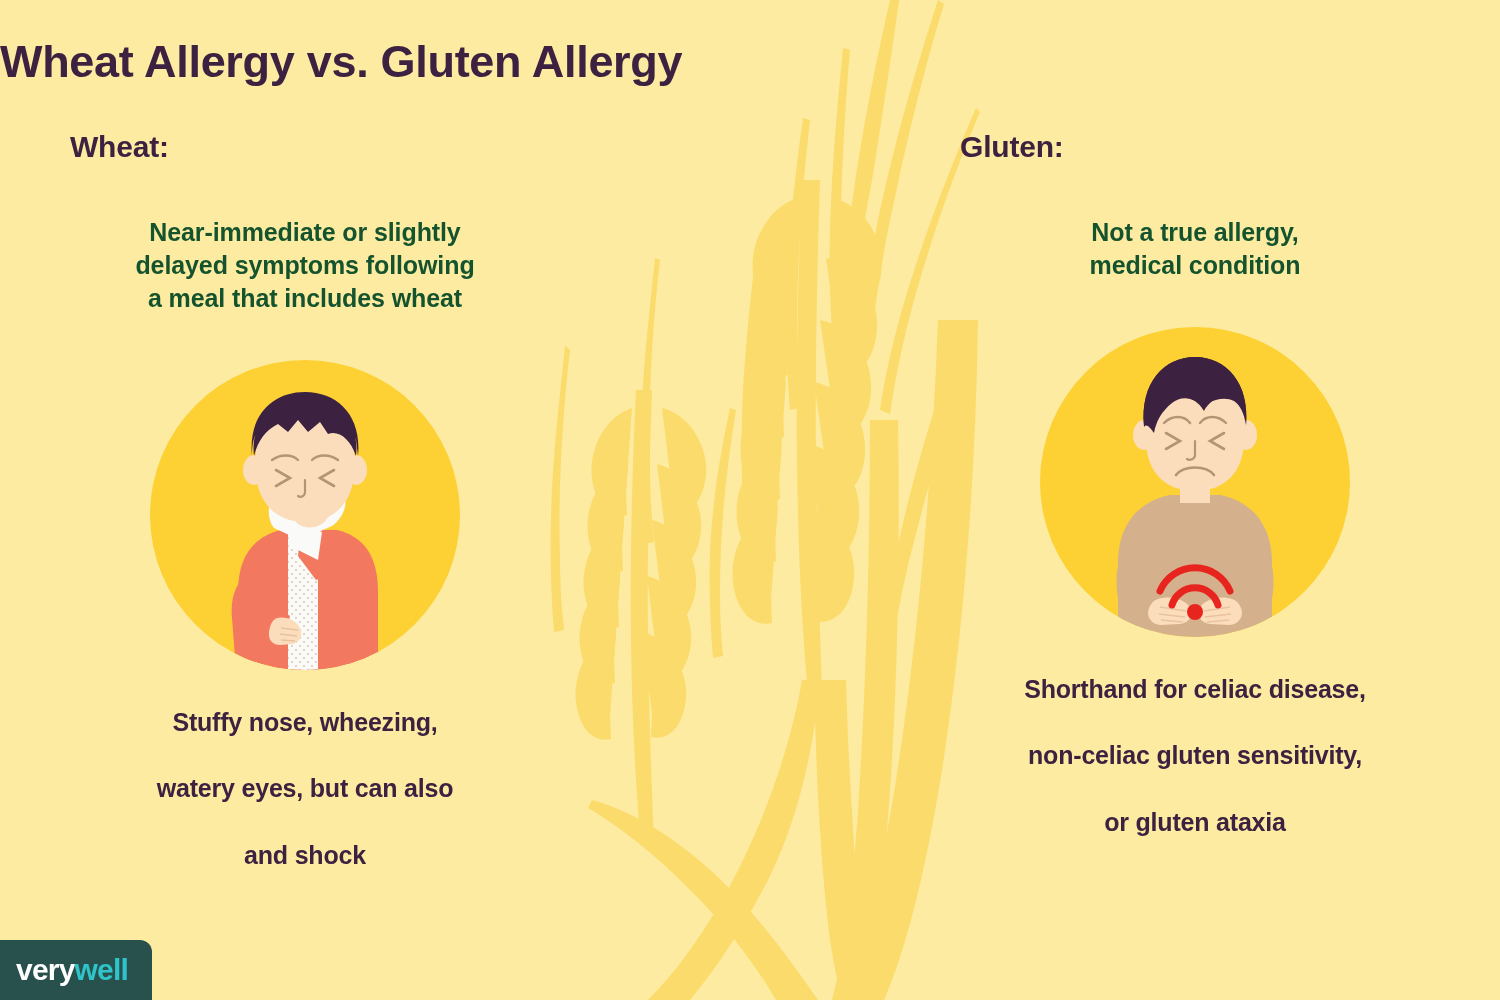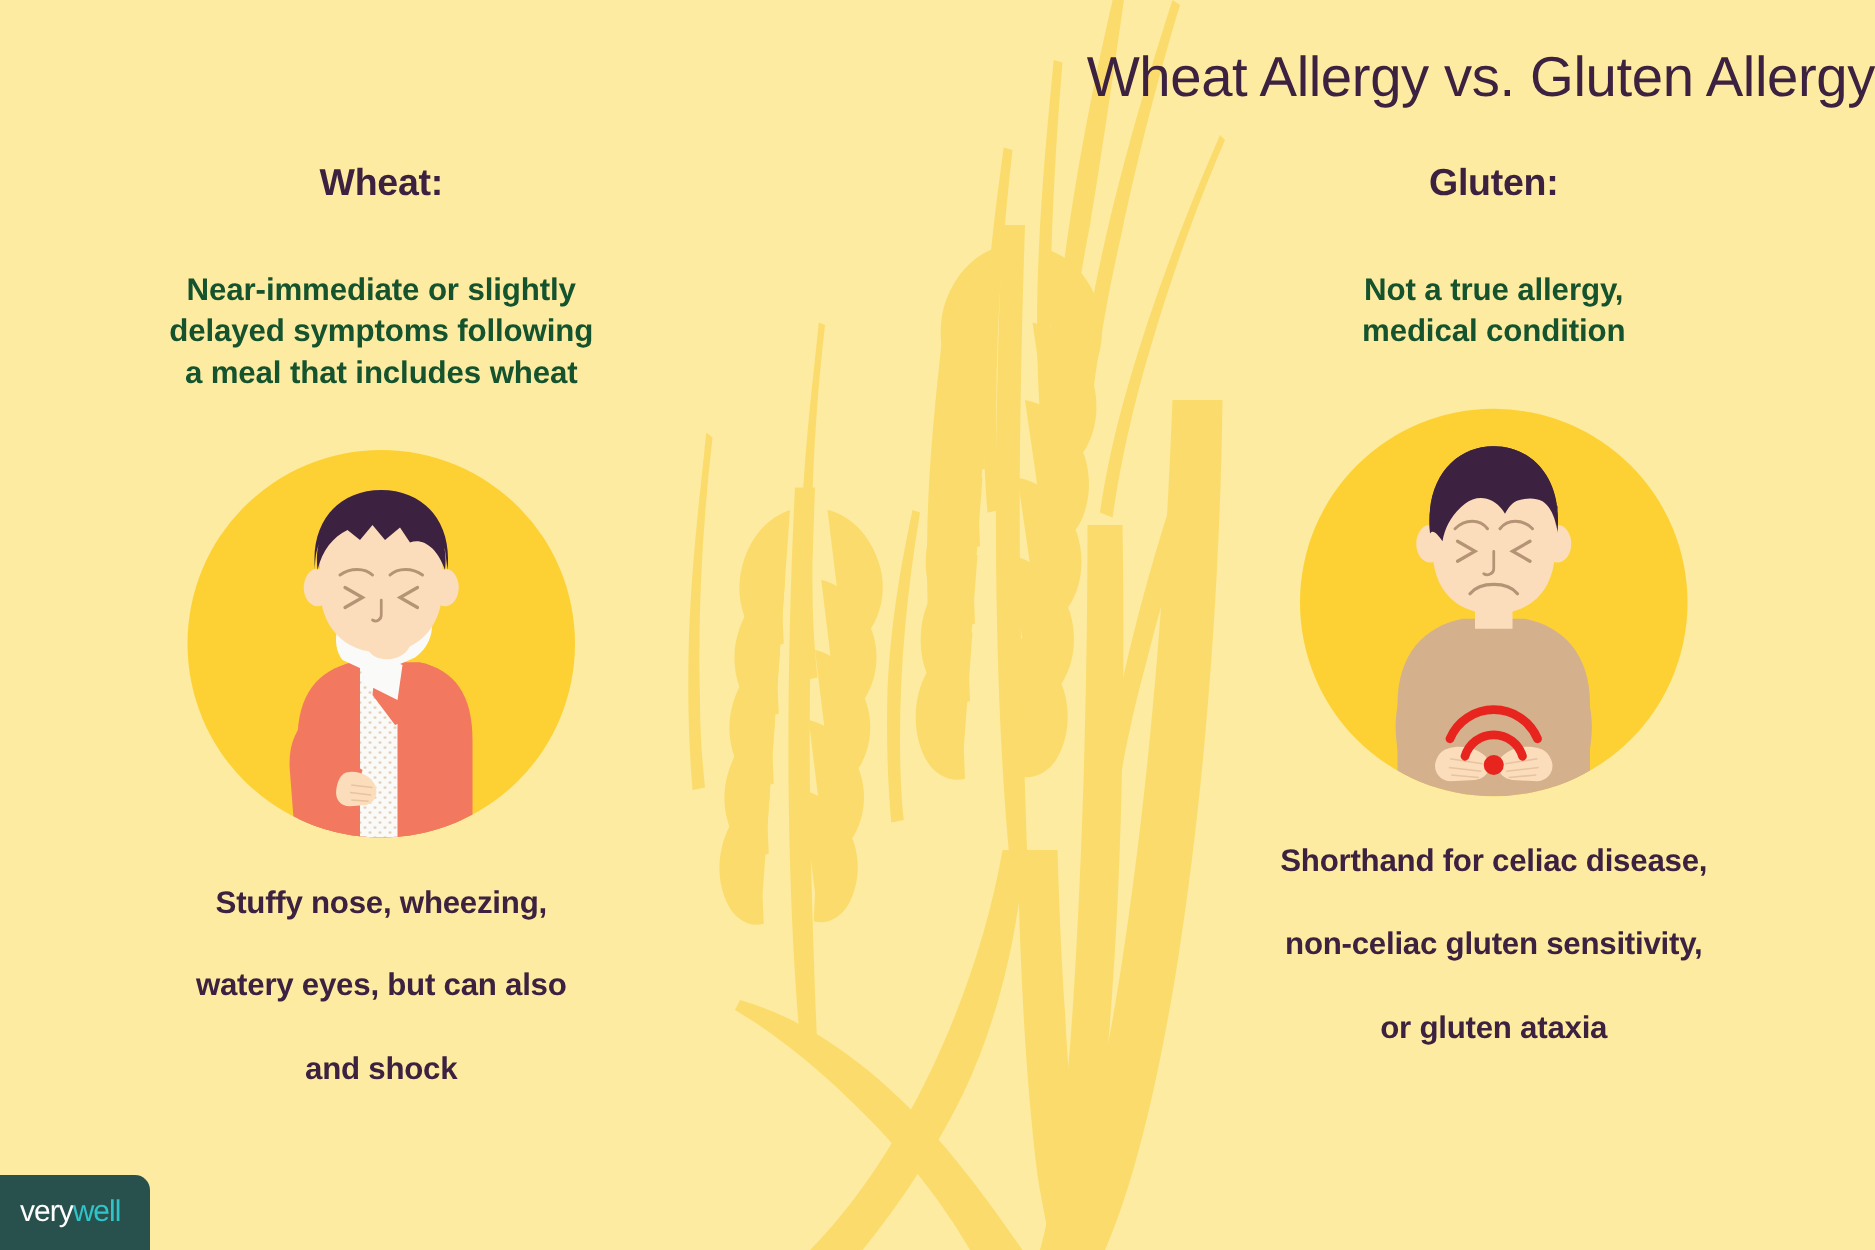--- a/index.html
+++ b/index.html
@@ -21,38 +21,38 @@
     left:540px; top:-10px;
     width:460px; height:1010px;
     pointer-events:none;
   }
 
   
   #page-title {
     position:absolute;
     left:0; top:36px;
     width:1500px;
-    text-align:right;
+    text-align:left;
     font-size:45px;
-    font-weight:normal;
+    font-weight:bold;
     letter-spacing:-0.3px;
     color:#3C2240;
   }
 
   
   .column {
     position:absolute;
     top:130px;
     width:470px;
   }
   #column-wheat  { left:70px; }
   #column-gluten { left:960px; }
 
   .col-heading {
-    text-align:center;
+    text-align:left;
     font-size:30px;
     font-weight:bold;
     color:#3C2240;
     letter-spacing:-0.2px;
   }
   .col-top-text {
     margin-top:52px;
     text-align:center;
     font-size:25px;
     font-weight:bold;
@@ -97,22 +97,22 @@
   #logo {
     position:absolute;
     left:-18px; bottom:0;
     height:60px;
     padding:0 24px 0 34px;
     background:#28514E;
     border-radius:0 12px 0 0;
     display:flex; align-items:center;
   }
   #logo .logo-text {
-    font-size:24px;
-    font-weight:normal;
+    font-size:30px;
+    font-weight:bold;
     letter-spacing:-0.8px;
     line-height:1;
   }
   #logo .lw-very { color:#FFFFFF; }
   #logo .lw-well { color:#2EC4C9; }
 </style>
 </head>
 <body>
 
 <div id="infographic">

